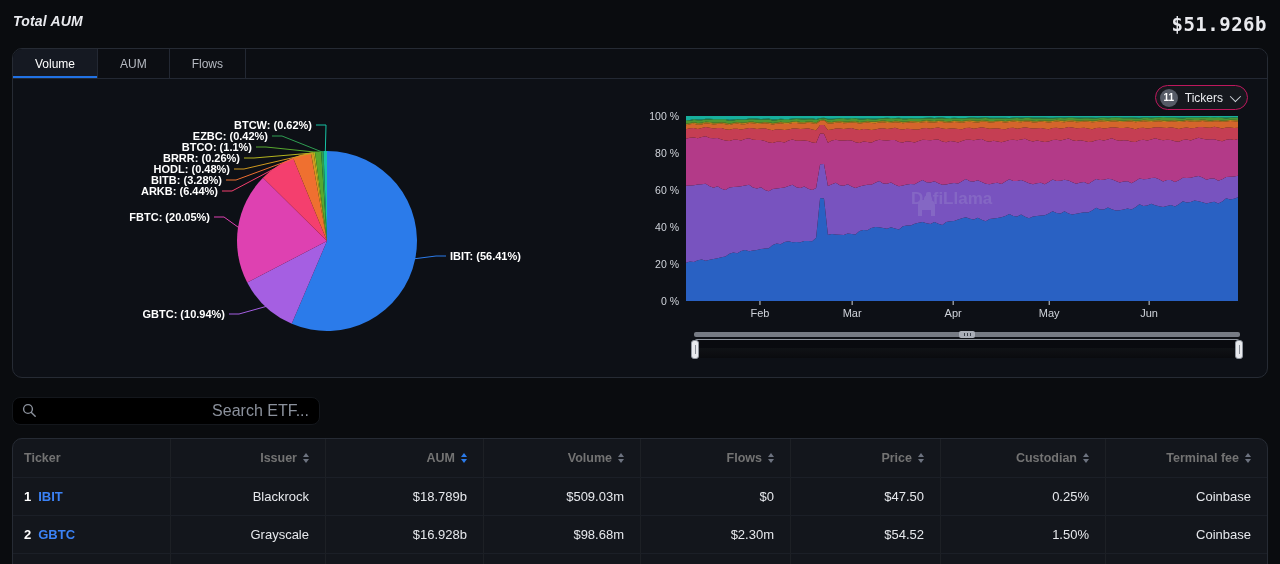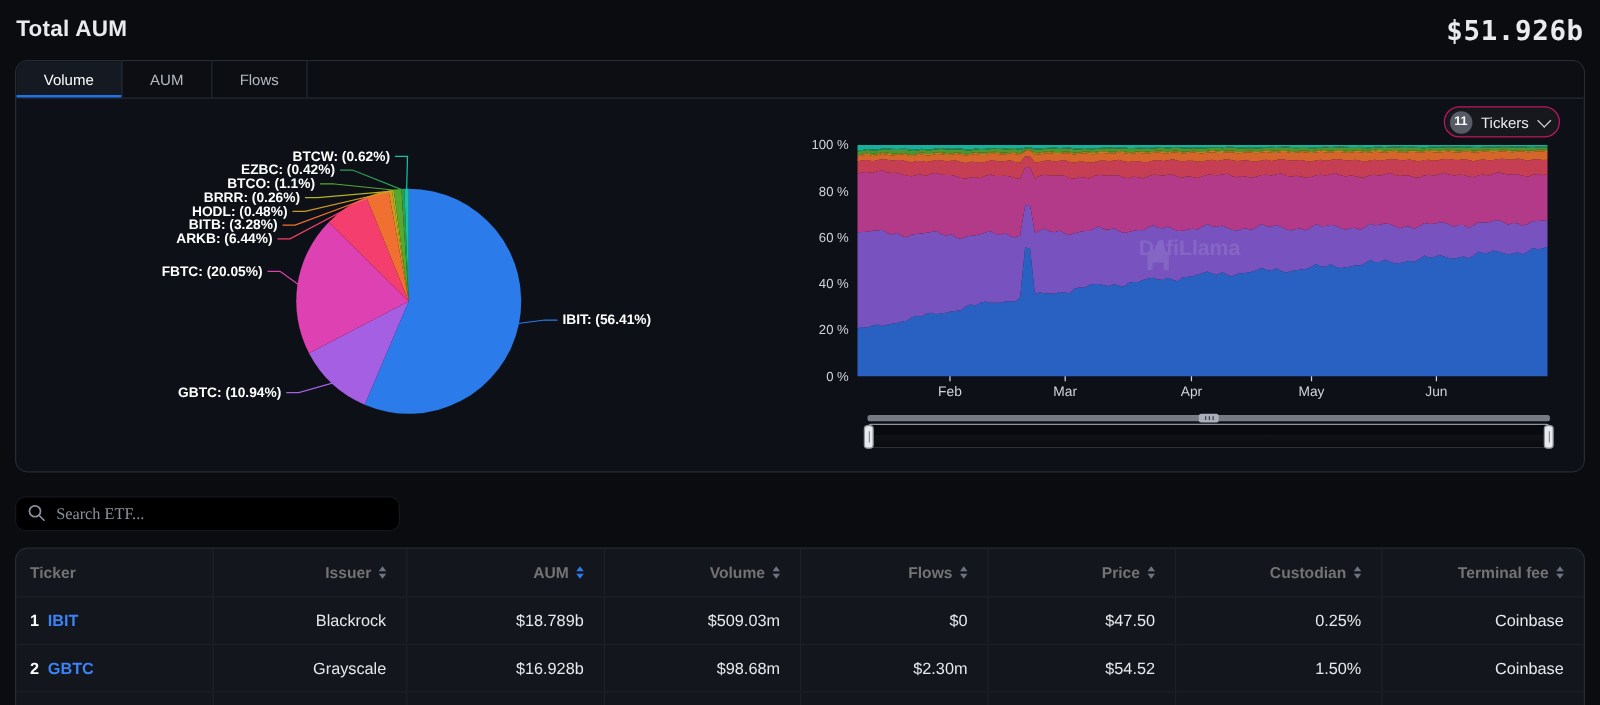--- a/index.html
+++ b/index.html
@@ -2,22 +2,22 @@
 <html><head>
 <meta charset="utf-8">
 <style>
   * { margin:0; padding:0; box-sizing:border-box; }
   html,body { width:1280px; height:564px; overflow:hidden; background:#0a0c0f;
     font-family:"Liberation Sans", sans-serif; color:#e9eaee; }
 
   
   .page-header { display:flex; justify-content:space-between; align-items:flex-start;
     padding:13px 13px 9px 13px; height:48px; }
-  .page-title { font-size:18px; font-weight:700; letter-spacing:.2px; }
-  .page-total { font-size:22px; font-weight:700; font-family:"DejaVu Sans Mono", monospace; letter-spacing:.5px; }
+  .page-title { font-size:14px; font-weight:700; letter-spacing:.2px;font-style:italic; }
+  .page-total { font-size:19px; font-weight:700; font-family:"DejaVu Sans Mono", monospace; letter-spacing:.5px; }
 
   
   .chart-card { position:relative; margin:0 12px; height:330px; background:#0d1016;
     border:1px solid #262b34; border-radius:10px; overflow:hidden; }
   .tabbar { display:flex; height:30px; border-bottom:1px solid #232833; background:#0c0e13; }
   .tab { display:flex; align-items:center; justify-content:center; padding:0 22px; font-size:12px;
     color:#b6bac2; border-right:1px solid #232833; cursor:pointer; position:relative; }
   .tab.active { color:#fff; background:#151922; }
   .tab.active::after { content:""; position:absolute; left:0; right:0; bottom:0; height:2px; background:#2172e5; }
   .chart-content { position:relative; height:299px; }
@@ -45,21 +45,21 @@
   .brush-handle { position:absolute; top:0; width:8px; height:19px; background:#e8eaee; border:1px solid #8f959e;
     border-radius:3px; }
   .brush-handle::after { content:""; position:absolute; left:3px; top:4px; width:1px; height:9px; background:#8b9099; }
   .brush-handle.left { left:-4px; } .brush-handle.right { right:-4px; }
   .brush-mini { position:absolute; left:0; top:8px; width:100%; height:10px;
     background:linear-gradient(#101216,#0a0b0e); border-radius:0 0 2px 2px; }
 
   
   .search-wrap { position:relative; margin:19px 12px 13px 12px; width:308px; }
   .search-input { width:100%; height:28px; background:#000; border:1px solid #14171c; border-radius:8px;
-    color:#e9eaee; font-size:13px; padding:0 10px 0 32px; outline:none; font-family:Liberation Serif, serif; }
+    color:#e9eaee; font-size:16px; padding:0 10px 0 32px; outline:none; font-family:Liberation Sans, sans-serif;text-align:right; }
   .search-input::placeholder { color:#8b919c; }
   .search-icon { position:absolute; left:10px; top:6px; }
 
   
   .table-card { margin:0 12px; background:#13161c; border:1px solid #262b34; border-radius:10px 10px 0 0;
     overflow:hidden; }
   .trow { display:grid; grid-template-columns:158px 155px 158px 157px 150px 150px 165px 1fr; }
   .trow > div { border-right:1px solid rgba(255,255,255,.045); display:flex; align-items:center; }
   .trow > div:last-child { border-right:none; }
   .thead > div { height:38px; font-size:12.5px; font-weight:700; color:#737373; }

